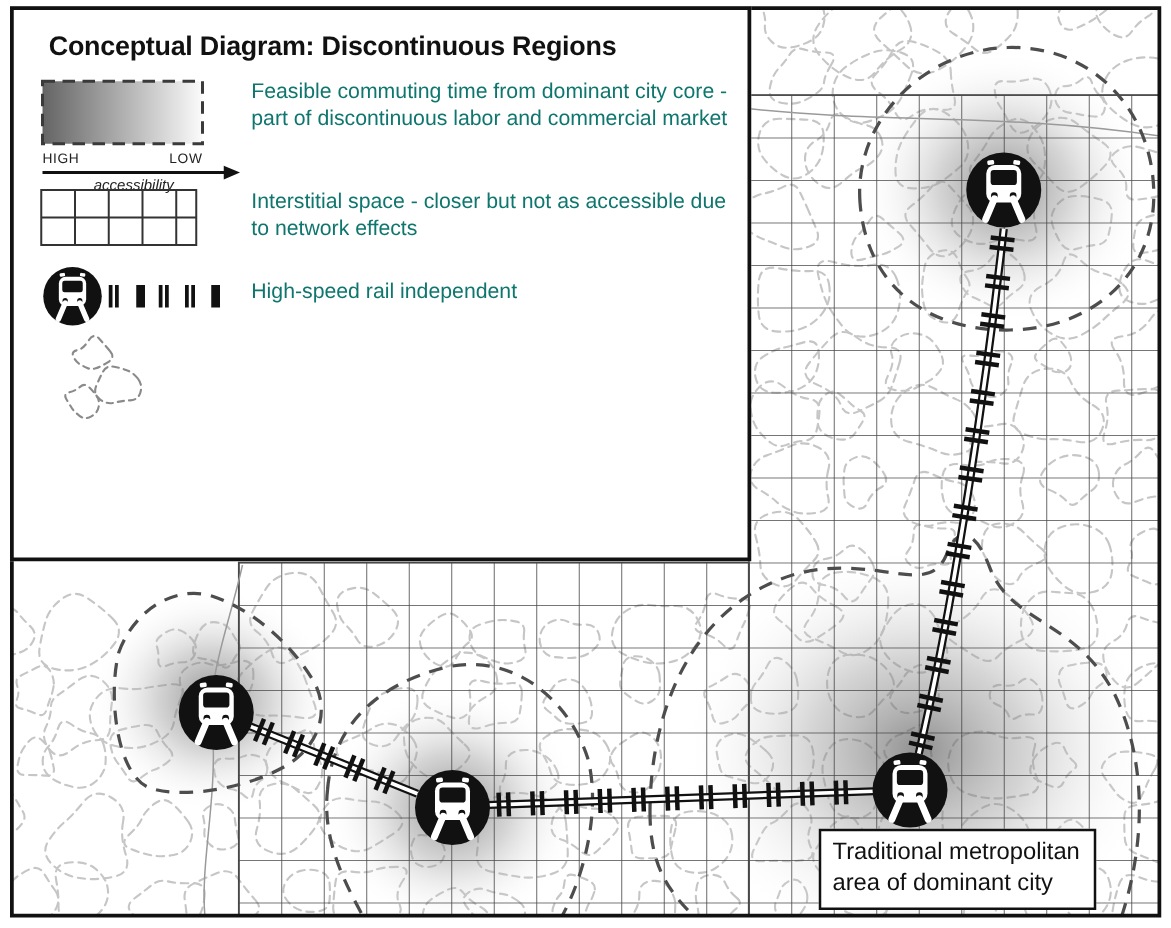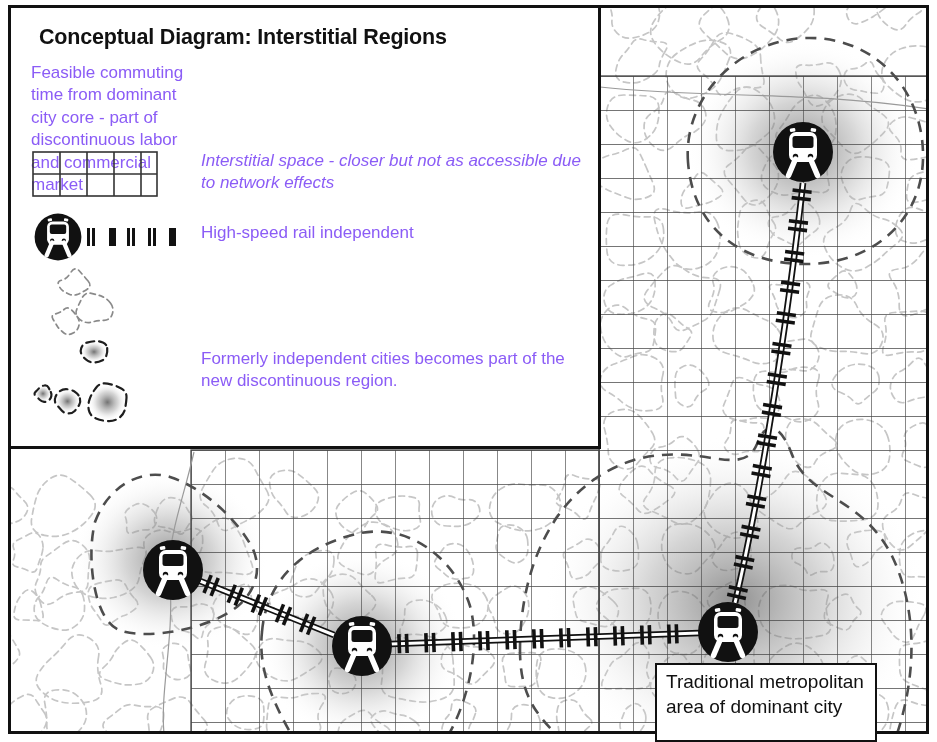--- a/index.html
+++ b/index.html
@@ -5,27 +5,27 @@
   html,body{margin:0;padding:0;background:#fff;}
   .stage{position:relative;width:937px;height:742px;background:#fff;overflow:hidden;
          font-family:"Liberation Sans",sans-serif;color:#111;}
   .map-svg{position:absolute;left:0;top:0;}
   
   .legend{position:absolute;left:8px;top:5px;width:593px;height:444px;background:#fff;
           border:3px solid #111;box-sizing:border-box;padding:15px 14px 0 20px;}
   .legend-title{font-size:21.5px;font-weight:700;letter-spacing:-0.2px;margin:2px 0 12px 8px;}
   .lrow{display:grid;grid-template-columns:170px 1fr;overflow:visible;}
   .lrow .sym{overflow:visible;}
-  .ltext{font-size:17px;line-height:1.32;color:#8b5cf6;max-width:383px;}
-  .h88{height:88px;} .h60{height:60px;font-style:italic;} .h52{height:52px;} .h72{height:72px;} .h100{height:100px;}
+  .ltext{font-size:17px;line-height:1.32;color:#0f766e;max-width:383px;}
+  .h88{height:88px;} .h60{height:60px;} .h52{height:52px;} .h72{height:72px;} .h100{height:100px;}
   .mt12{margin-top:12px;} .mt14{margin-top:14px;}
   .sym svg{display:block;overflow:visible;}
   
   .map-label{position:absolute;left:655px;top:663px;width:222px;box-sizing:border-box;
-             background:#fff;border:2.5px solid #111;padding:4px 8px 20px 9px;
+             background:#fff;border:2.5px solid #111;padding:4px 8px 6px 9px;
              font-size:19px;line-height:1.33;color:#111;}
   .leg-small{font-size:11px;fill:#222;letter-spacing:0.5px;}
   .leg-axis{font-size:12px;font-style:italic;fill:#222;}
 </style>
 </head>
 <body>
 
 <div class="stage">
 
   <svg id="map" class="map-svg" width="937" height="742" viewBox="0 0 937 742">
@@ -298,23 +298,33 @@
       <use href="#train" transform="translate(803,152)"></use>
       <use href="#train" transform="translate(173,570)"></use>
       <use href="#train" transform="translate(362,646)"></use>
       <use href="#train" transform="translate(728,632)"></use>
     </g>
 
     <rect x="9.5" y="6.5" width="918" height="726" fill="none" stroke="#111" stroke-width="3"></rect>
   </svg>
 
   <div class="legend">
-    <div class="legend-title">Conceptual Diagram: Interstitial Regions</div>
+    <div class="legend-title">Conceptual Diagram: Discontinuous Regions</div>
 
     <div class="lrow h88">
+      <div class="sym">
+        <svg width="165" height="94">
+          <rect x="3" y="3" width="128" height="50" fill="url(#accessG)" stroke="#3a3a3a" stroke-width="2.4" stroke-dasharray="10 6"></rect>
+          <text x="3" y="68" class="leg-small">HIGH</text>
+          <text x="131" y="68" text-anchor="end" class="leg-small">LOW</text>
+          <line x1="3" y1="76" x2="149" y2="76" stroke="#111" stroke-width="2.4"></line>
+          <polygon points="148,70.5 161,76 148,81.5" fill="#111"></polygon>
+          <text x="76" y="90" text-anchor="middle" class="leg-axis">accessibility</text>
+        </svg>
+      </div>
       <div class="ltext">Feasible commuting time from dominant city core - part of discontinuous labor and commercial market</div>
     </div>
 
     <div class="lrow h60">
       <div class="sym">
         <svg width="132" height="52">
           <g stroke="#333" stroke-width="1.6" fill="none">
             <rect x="2" y="2" width="124" height="44"></rect>
             <line x1="29" y1="2" x2="29" y2="46"></line>
               <line x1="56" y1="2" x2="56" y2="46"></line>
@@ -351,29 +361,16 @@
         <svg width="120" height="82">
             <g id="legMuniG">
               <path d="M57.1 19.0 Q61.4 24.0 55.5 27.7 Q49.6 31.4 45.7 32.6 Q41.9 33.8 38.8 32.4 Q35.6 31.0 32.6 29.2 Q29.7 27.5 27.7 23.4 Q25.8 19.2 30.7 18.2 Q35.7 17.1 39.8 10.5 Q43.8 4.0 48.4 9.0 Q52.9 14.0 57.1 19.0 Z" fill="none" stroke="#8a8a8a" stroke-width="1.7" stroke-dasharray="5 4" stroke-linecap="round"></path>
               <path d="M79.6 41.3 Q83.1 46.0 81.3 52.0 Q79.5 58.0 73.0 58.3 Q66.4 58.6 60.3 60.2 Q54.1 61.7 48.7 57.3 Q43.3 52.9 45.9 46.9 Q48.5 40.8 51.3 35.5 Q54.1 30.1 60.3 31.4 Q66.6 32.6 71.4 34.6 Q76.1 36.6 79.6 41.3 Z" fill="none" stroke="#8a8a8a" stroke-width="1.7" stroke-dasharray="5 4" stroke-linecap="round"></path>
               <path d="M46.1 54.4 Q48.8 58.0 48.0 63.1 Q47.2 68.2 42.1 71.1 Q37.1 74.1 32.6 70.7 Q28.2 67.3 26.3 64.2 Q24.4 61.2 22.0 57.2 Q19.5 53.1 24.4 51.9 Q29.4 50.6 33.0 47.5 Q36.6 44.4 40.0 47.5 Q43.4 50.7 46.1 54.4 Z" fill="none" stroke="#8a8a8a" stroke-width="1.7" stroke-dasharray="5 4" stroke-linecap="round"></path>
             </g>
           </svg>
       </div>
     </div>
 
-    <div class="lrow h100">
-      <div class="sym">
-        <svg width="130" height="100">
-            <g id="legCityG">
-              <path d="M76.2 14.1 Q76.6 18.0 75.4 21.4 Q74.3 24.9 71.0 26.6 Q67.6 28.3 63.9 28.5 Q60.2 28.8 56.9 26.9 Q53.6 25.0 51.2 21.5 Q48.8 18.0 50.3 13.9 Q51.8 9.8 56.0 8.6 Q60.3 7.4 64.1 7.2 Q67.9 6.9 71.9 8.5 Q75.8 10.1 76.2 14.1 Z" fill="url(#cityGS)" stroke="#1e1e1e" stroke-width="2.2" stroke-dasharray="8 5" stroke-linecap="round"></path>
-              <path d="M19.8 58.0 Q20.8 60.0 20.3 62.3 Q19.8 64.5 17.8 66.4 Q15.9 68.3 13.2 67.8 Q10.4 67.3 8.7 65.7 Q7.0 64.0 4.7 62.0 Q2.4 60.0 4.5 57.9 Q6.7 55.8 8.4 53.8 Q10.2 51.9 13.2 51.5 Q16.2 51.0 17.5 53.5 Q18.8 56.1 19.8 58.0 Z" fill="url(#cityGS)" stroke="#1e1e1e" stroke-width="2.2" stroke-dasharray="8 5" stroke-linecap="round"></path>
-              <path d="M48.9 64.3 Q49.9 68.0 48.1 71.1 Q46.3 74.2 43.7 76.9 Q41.1 79.6 37.1 79.4 Q33.0 79.2 30.7 76.5 Q28.3 73.8 25.7 70.9 Q23.0 68.0 24.1 64.0 Q25.1 60.0 28.7 57.3 Q32.3 54.6 36.8 55.3 Q41.3 55.9 44.6 58.3 Q47.9 60.7 48.9 64.3 Z" fill="url(#cityGS)" stroke="#1e1e1e" stroke-width="2.2" stroke-dasharray="8 5" stroke-linecap="round"></path>
-              <path d="M95.5 63.7 Q95.1 70.0 93.9 75.3 Q92.7 80.5 87.9 84.0 Q83.2 87.4 77.1 87.1 Q71.0 86.9 65.0 84.4 Q59.0 82.0 57.8 76.0 Q56.7 70.0 58.8 64.6 Q60.8 59.2 65.1 53.7 Q69.3 48.2 76.5 49.6 Q83.7 51.0 89.8 54.2 Q95.9 57.4 95.5 63.7 Z" fill="url(#cityGS)" stroke="#1e1e1e" stroke-width="2.2" stroke-dasharray="8 5" stroke-linecap="round"></path>
-            </g>
-          </svg>
-      </div>
-      <div class="ltext mt14">Formerly independent cities becomes part of the new discontinuous region.</div>
-    </div>
   </div>
 
   <div class="map-label">Traditional metropolitan area of dominant city</div>
 </div>
 
 </body></html>

